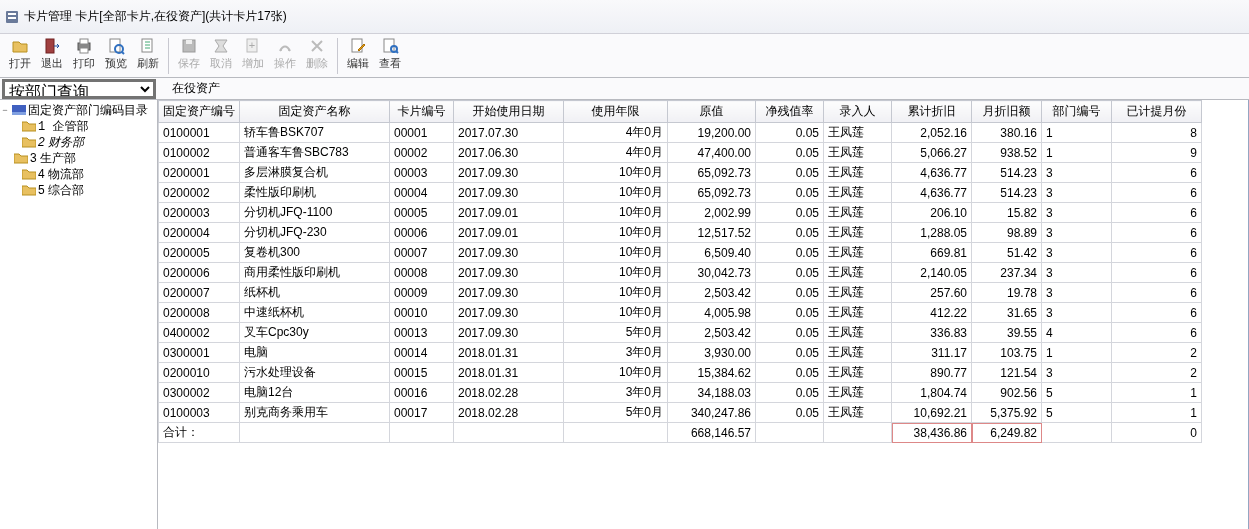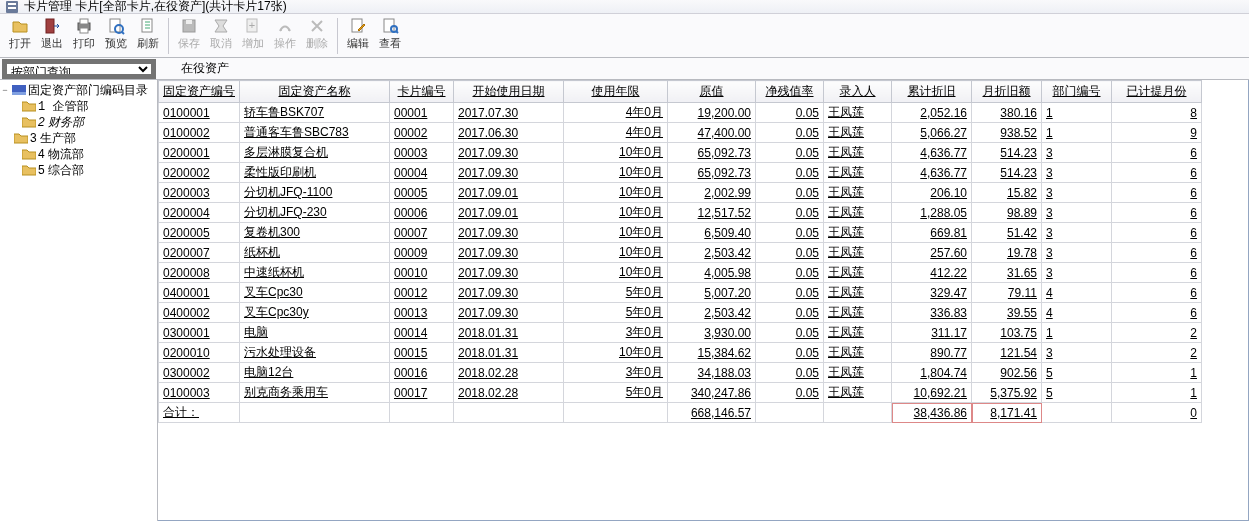--- a/index.html
+++ b/index.html
@@ -1,34 +1,34 @@
 <!DOCTYPE html>
 <html><head>
 <meta charset="utf-8">
 <style>
 * { box-sizing: border-box; }
 body { margin: 0; font-family: "SimSun", "宋体", sans-serif; font-size: 12px; background: #fff; color: #000; width: 1249px; }
-.titlebar { background: linear-gradient(#f9f9fb,#eef0f5); height: 14px; display: flex; align-items: center; padding: 0 4px; border-bottom: 1px solid #d0d0d8; }
+.titlebar { background: linear-gradient(#f9f9fb,#eef0f5); height: 34px; display: flex; align-items: center; padding: 0 4px; border-bottom: 1px solid #d0d0d8; }
 .titlebar .icon { width:16px; height:16px; margin-right:4px; display:inline-flex; align-items:center; justify-content:center; }
 .toolbar { background: #fafafc; display: flex; align-items: flex-start; padding: 2px 4px 0; border-bottom: 1px solid #b8bac0; height: 44px; gap:0; }
 .tool { display: flex; flex-direction: column; align-items: center; width: 32px; font-size: 11px; cursor: pointer; color:#333; }
 .tool .ti { width:20px;height:20px; display:flex; align-items:center; justify-content:center; }
 .tool.disabled { color:#aaa; }
 .sep { width:1px; background:#c8c8d0; height:36px; margin:2px 4px 0; }
 .filterbar { display:flex; align-items:center; background:#fafafc; border-bottom:1px solid #b8bac0; height:22px; }
-.filterbar select { font-family:inherit; font-size:12px; height:20px; width:154px; margin-left:2px; background:#fff; border:5px solid #737373;}
-.filterbar .scope { margin-left:21px; padding:2px 4px; }
+.filterbar select { font-family:inherit; font-size:16px; height:20px; width:154px; margin-left:2px; background:#fff; border:3px solid #737373;}
+.filterbar .scope { margin-left:12px; padding:2px 4px; }
 .main { display:flex; width:1249px; }
 .tree { width:158px; border-right:1px solid #b8bac0; background:#fff; padding:2px 0; height:441px; overflow:hidden;}
 .tree-item { display:flex; align-items:center; height:16px; padding-left:4px; white-space:nowrap; cursor:pointer;}
 .tree-item.root { padding-left:0; }
 .tree-item .toggle{ width:10px; text-align:center; color:#666; font-size:9px;}
 .tree-item .fld { width:14px; height:12px; margin:0 2px; }
 .grid-wrap { flex:1; overflow:auto; height:441px; background:#fff; border-right:1px solid #94a6c2; border-bottom:1px solid #94a6c2;}
-.grid { border-collapse:collapse; table-layout:fixed;text-decoration:underline; }
+.grid { border-collapse:collapse; table-layout:fixed; }
 .grid th { background:linear-gradient(#fdfdfd,#f0f0f4); border:1px solid #c5c8d0; font-weight:normal; height:22px; padding:0 4px; white-space:nowrap; overflow:hidden; font-size:12px;}
 .grid td { border:1px solid #d4d6dc; height:20px; padding:0 4px; white-space:nowrap; overflow:hidden; }
 .grid td.r { text-align:right; }
 .grid tr.total td:nth-child(9), .grid tr.total td:nth-child(10) { outline:1px solid #d88; outline-offset:-1px;}
 svg { display:block; }
 </style>
 </head>
 <body>
 
 <div class="titlebar">
@@ -342,20 +342,34 @@
             <td class="r">10年0月</td>
             <td class="r">6,509.40</td>
             <td class="r">0.05</td>
             <td>王凤莲</td>
             <td class="r">669.81</td>
             <td class="r">51.42</td>
             <td>3</td>
             <td class="r">6</td>
           </tr>
           <tr>
+            <td>0200006</td>
+            <td>商用柔性版印刷机</td>
+            <td>00008</td>
+            <td>2017.09.30</td>
+            <td class="r">10年0月</td>
+            <td class="r">30,042.73</td>
+            <td class="r">0.05</td>
+            <td>王凤莲</td>
+            <td class="r">2,140.05</td>
+            <td class="r">237.34</td>
+            <td>3</td>
+            <td class="r">6</td>
+          </tr>
+          <tr>
             <td>0200007</td>
             <td>纸杯机</td>
             <td>00009</td>
             <td>2017.09.30</td>
             <td class="r">10年0月</td>
             <td class="r">2,503.42</td>
             <td class="r">0.05</td>
             <td>王凤莲</td>
             <td class="r">257.60</td>
             <td class="r">19.78</td>
@@ -367,34 +381,20 @@
             <td>中速纸杯机</td>
             <td>00010</td>
             <td>2017.09.30</td>
             <td class="r">10年0月</td>
             <td class="r">4,005.98</td>
             <td class="r">0.05</td>
             <td>王凤莲</td>
             <td class="r">412.22</td>
             <td class="r">31.65</td>
             <td>3</td>
-            <td class="r">6</td>
-          </tr>
-          <tr>
-            <td>0400001</td>
-            <td>叉车Cpc30</td>
-            <td>00012</td>
-            <td>2017.09.30</td>
-            <td class="r">5年0月</td>
-            <td class="r">5,007.20</td>
-            <td class="r">0.05</td>
-            <td>王凤莲</td>
-            <td class="r">329.47</td>
-            <td class="r">79.11</td>
-            <td>4</td>
             <td class="r">6</td>
           </tr>
           <tr>
             <td>0400002</td>
             <td>叉车Cpc30y</td>
             <td>00013</td>
             <td>2017.09.30</td>
             <td class="r">5年0月</td>
             <td class="r">2,503.42</td>
             <td class="r">0.05</td>
@@ -463,20 +463,20 @@
           <tr class="total">
             <td>合计：</td>
             <td></td>
             <td></td>
             <td></td>
             <td class="r"></td>
             <td class="r">668,146.57</td>
             <td class="r"></td>
             <td></td>
             <td class="r">38,436.86</td>
-            <td class="r">8,171.41</td>
+            <td class="r">6,249.82</td>
             <td></td>
             <td class="r">0</td>
           </tr>
         </tbody>
     </table>
   </div>
 </div>
 
 </body></html>

